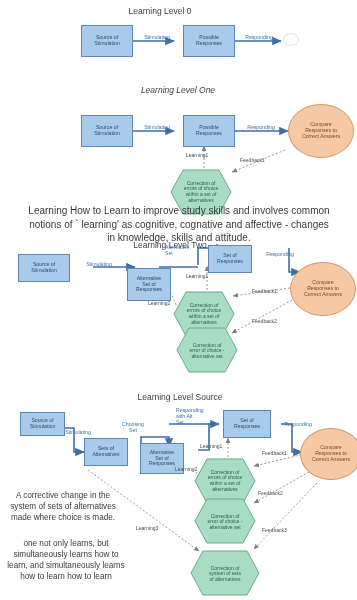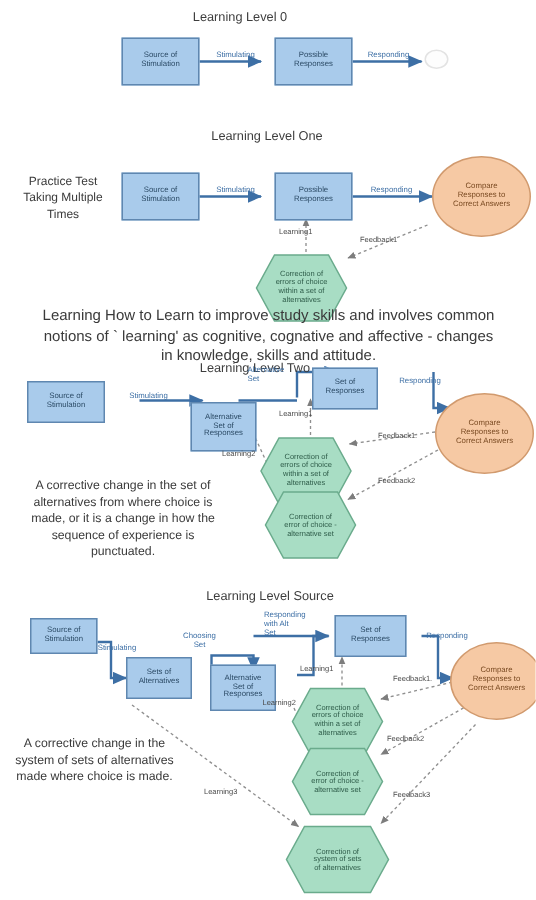--- a/index.html
+++ b/index.html
@@ -101,24 +101,21 @@
 <div class="node box" style="left:183px;top:25px;width:52px;height:32px;font-size:5.2px;">
       <span style="white-space:pre-line;">Possible
 Responses</span>
     </div>
 
 <div class="node ghost" style="left:283px;top:33px;width:16px;height:13px;"></div>
 
 <div class="lbl" style="left:137px;top:35px;width:40px;font-size:5.2px;">Stimulating</div>
 <div class="lbl" style="left:237px;top:35px;width:44px;font-size:5.2px;">Responding</div>
 
-<div class="title" style="left:78px;top:85px;width:200px;font-size:8.5px;">Learning Level One</div>
-<div class="para" style="left:2px;top:116px;width:80px;font-size:8px;white-space:pre-line;">Practice Test
-Taking Multiple
-Times</div>
+<div class="title" style="left:78px;top:85px;width:200px;font-size:8.5px;font-style:italic;">Learning Level One</div>
 
 <div class="node box" style="left:81px;top:115px;width:52px;height:32px;font-size:5.2px;">
       <span style="white-space:pre-line;">Source of
 Stimulation</span>
     </div>
 
 <div class="node box" style="left:183px;top:115px;width:52px;height:32px;font-size:5.2px;">
       <span style="white-space:pre-line;">Possible
 Responses</span>
     </div>
@@ -182,21 +179,20 @@
 
 <div class="lbl" style="left:75px;top:262px;width:48px;font-size:5.2px;">Stimulating</div>
 <div class="lbl" style="left:165px;top:245px;width:40px;font-size:5.2px;white-space:pre-line;text-align:left;">Alternative
 Set</div>
 <div class="lbl" style="left:258px;top:252px;width:44px;font-size:5.2px;">Responding</div>
 <div class="fb" style="left:186px;top:273px;font-size:5px;">Learning1</div>
 <div class="fb" style="left:148px;top:300px;font-size:5px;">Learning2</div>
 <div class="fb" style="left:252px;top:288px;font-size:5px;">Feedback1.</div>
 <div class="fb" style="left:252px;top:318px;font-size:5px;">Feedback2</div>
 
-<div class="para" style="left:12px;top:318px;width:140px;font-size:8.2px;">A corrective change in the set of alternatives from where choice is made, or it is a change in how the sequence of experience is punctuated.</div>
 
 <div class="title" style="left:80px;top:392px;width:200px;font-size:8.5px;">Learning Level Source</div>
 
 <div class="node box" style="left:20px;top:412px;width:45px;height:24px;font-size:5.2px;">
       <span style="white-space:pre-line;">Source of
 Stimulation</span>
     </div>
 
 <div class="node box" style="left:84px;top:438px;width:44px;height:28px;font-size:5.2px;">
       <span style="white-space:pre-line;">Sets of
@@ -248,14 +244,15 @@
 <div class="lbl" style="left:274px;top:422px;width:48px;font-size:5.2px;">Responding</div>
 
 <div class="fb" style="left:200px;top:443px;font-size:5px;">Learning1</div>
 <div class="fb" style="left:175px;top:466px;font-size:5px;">Learning2</div>
 <div class="fb" style="left:136px;top:525px;font-size:5px;">Learning3</div>
 <div class="fb" style="left:262px;top:450px;font-size:5px;">Feedback1.</div>
 <div class="fb" style="left:258px;top:490px;font-size:5px;">Feedback2</div>
 <div class="fb" style="left:262px;top:527px;font-size:5px;">Feedback3</div>
 
 <div class="para" style="left:8px;top:490px;width:110px;font-size:8.2px;">A corrective change in the system of sets of alternatives made where choice is made.</div>
+<div class="para" style="left:6px;top:538px;width:120px;font-size:8.2px;">one not only learns, but simultaneously learns how to learn, and simultaneously learns how to learn how to learn</div>
 
 </div>
 
 </body></html>

